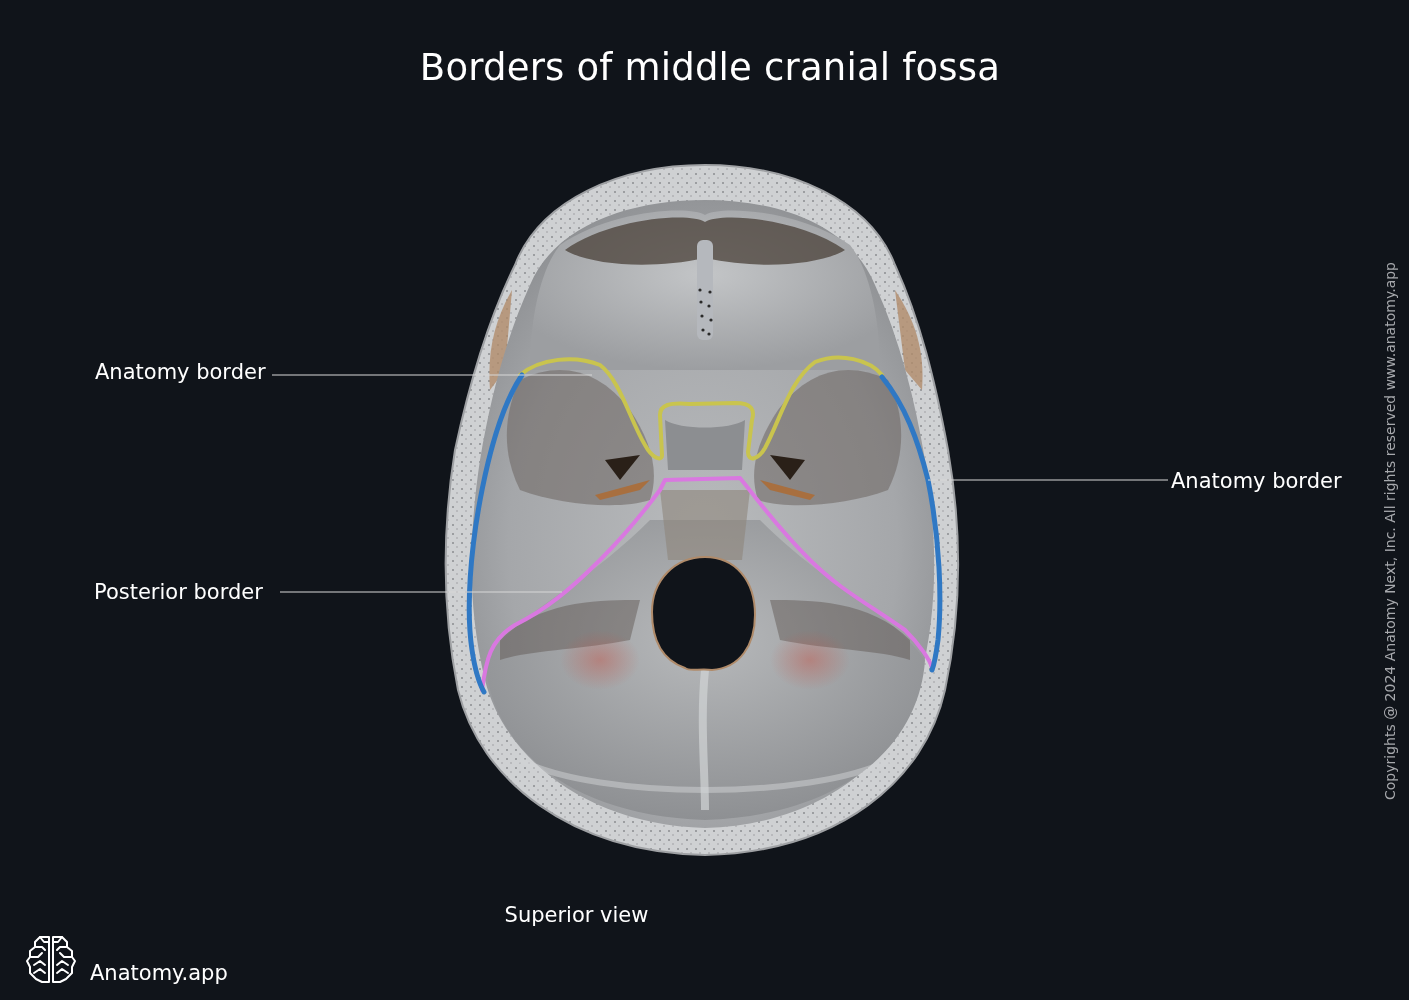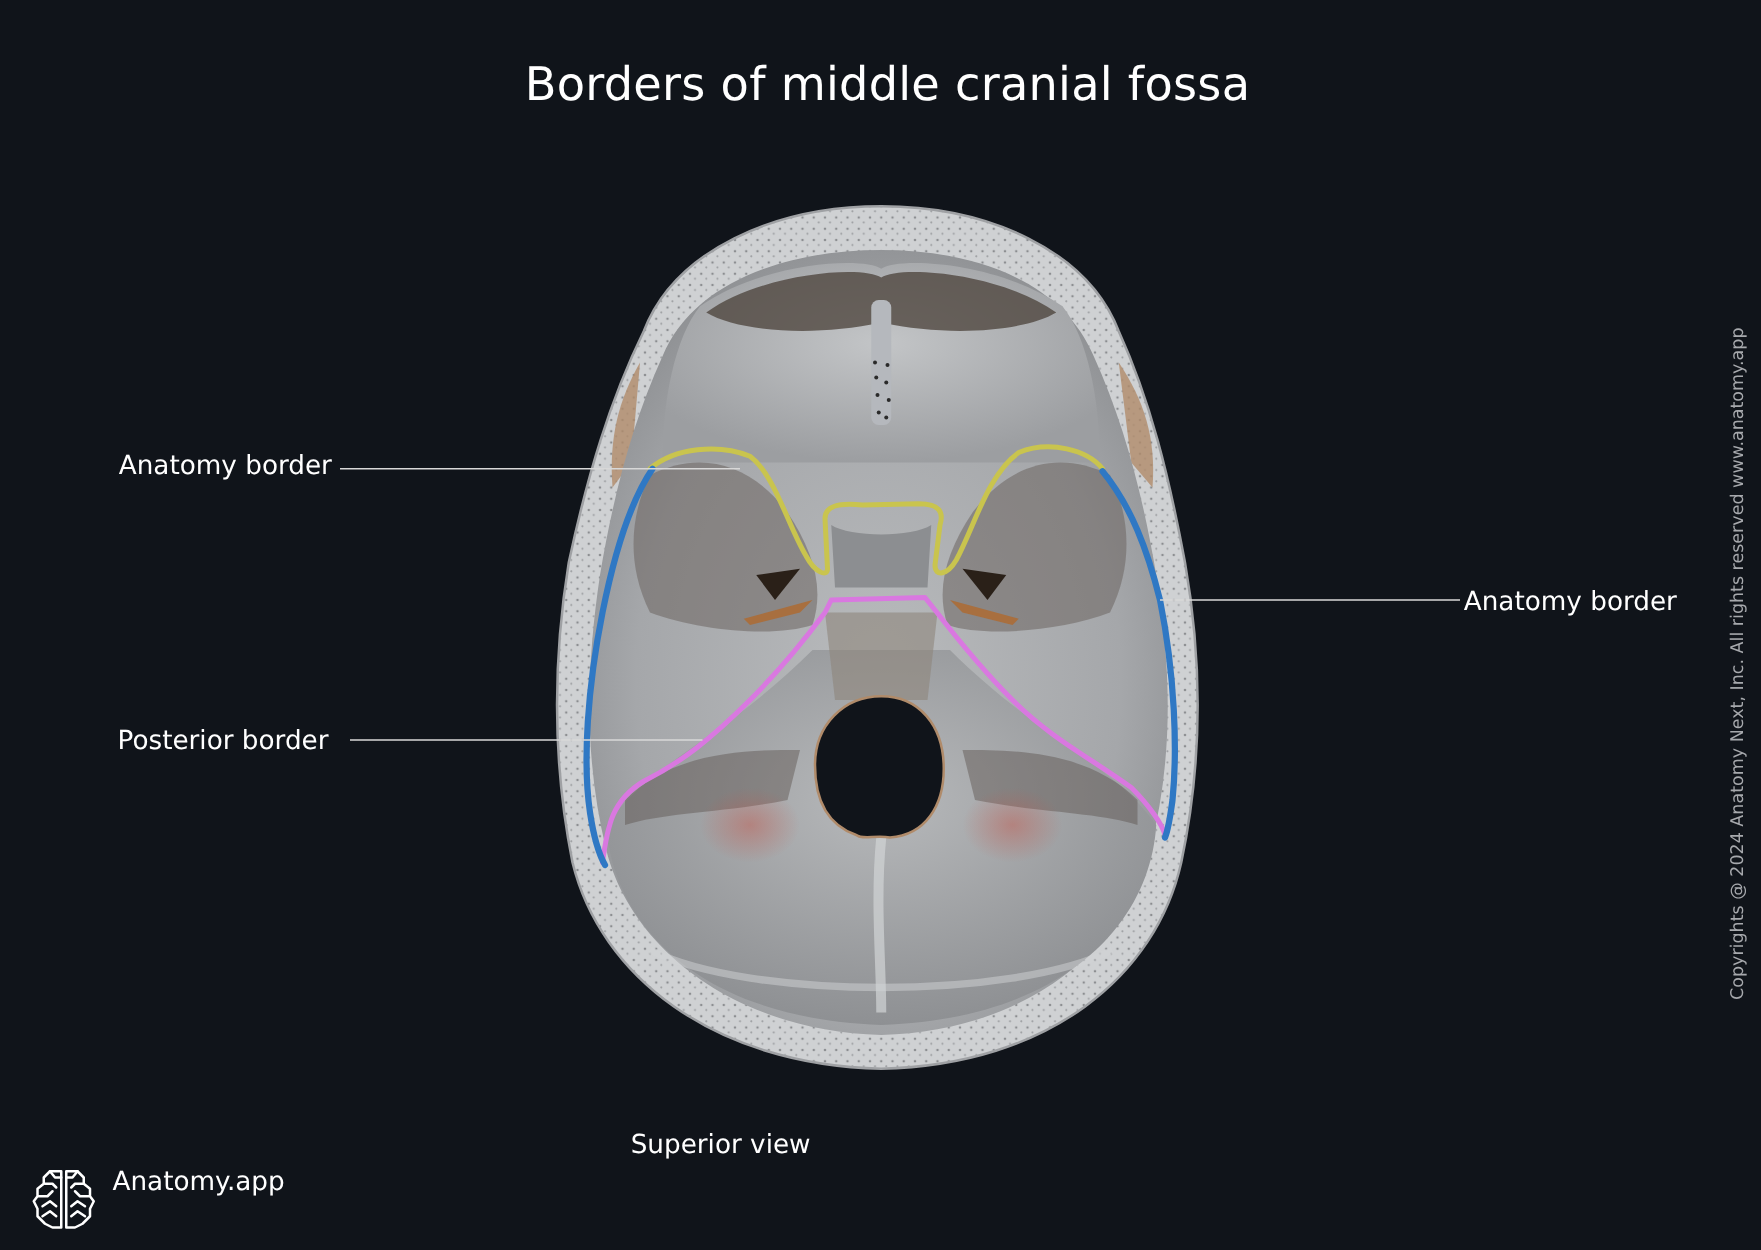--- a/index.html
+++ b/index.html
@@ -25,21 +25,21 @@
     font-size: 21px; color: #ffffff;
   }
   .copyright {
     position: absolute; left: 1382px; top: 800px;
     transform-origin: 0 0; transform: rotate(-90deg);
     font-size: 14px; color: #a7a9ad; white-space: nowrap;
     width: 560px;
   }
   .brand {
     position: absolute; left: 24px; top: 933px; height: 52px;
-    display: flex; align-items: flex-start; gap: 12px;
+    display: flex; align-items: flex-end; gap: 12px;
   }
   .brand-logo { width: 54px; height: 52px; }
   .brand-name { font-size: 21px; color: #ffffff; }
 </style>
 </head>
 <body>
 
 <div class="title">Borders of middle cranial fossa</div>
 
 <svg class="figure" viewBox="0 0 1409 1000" xmlns="http://www.w3.org/2000/svg">

